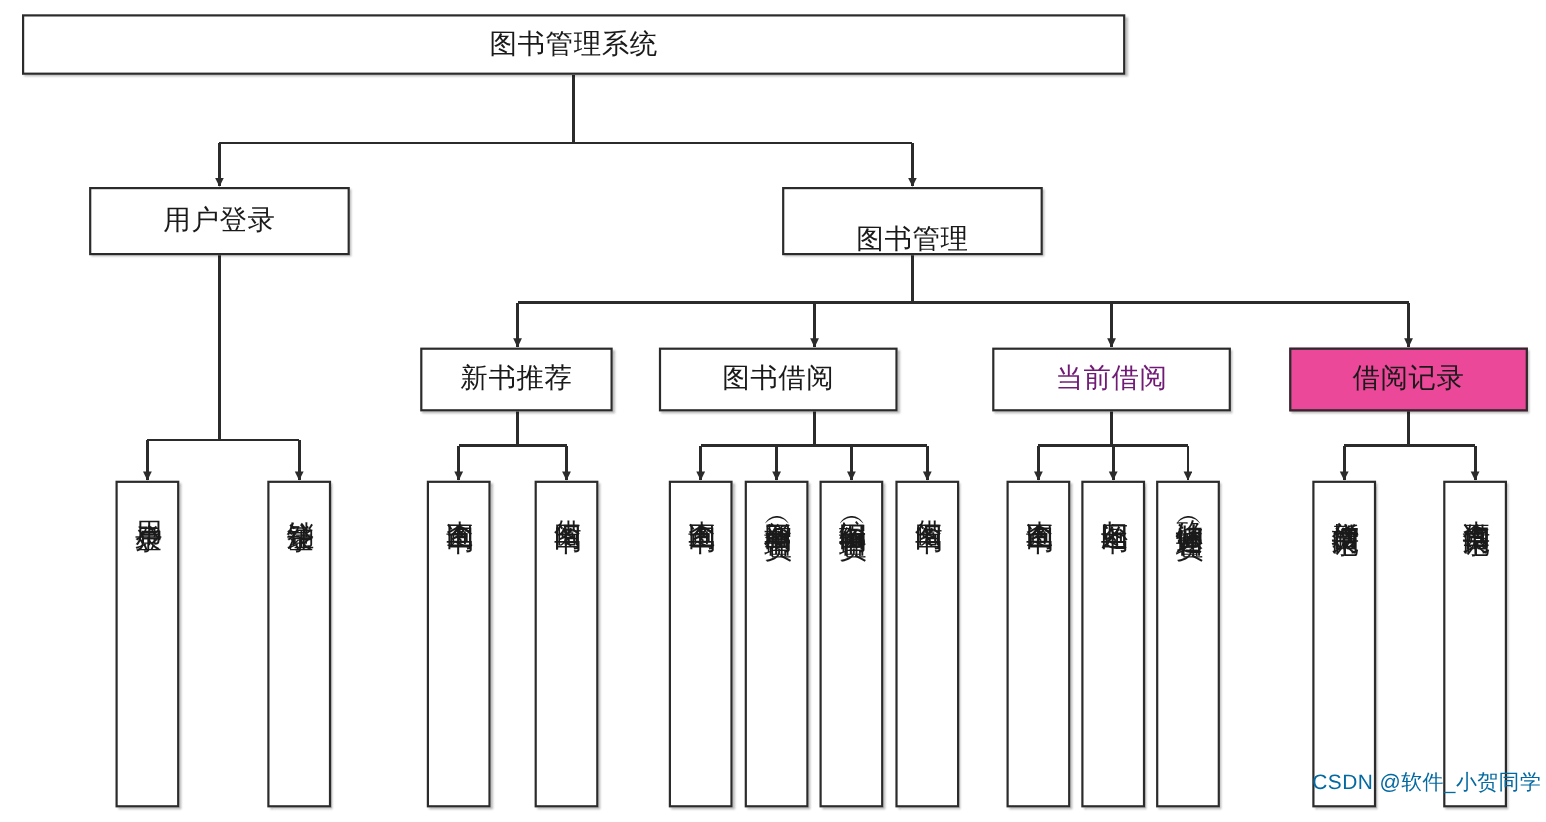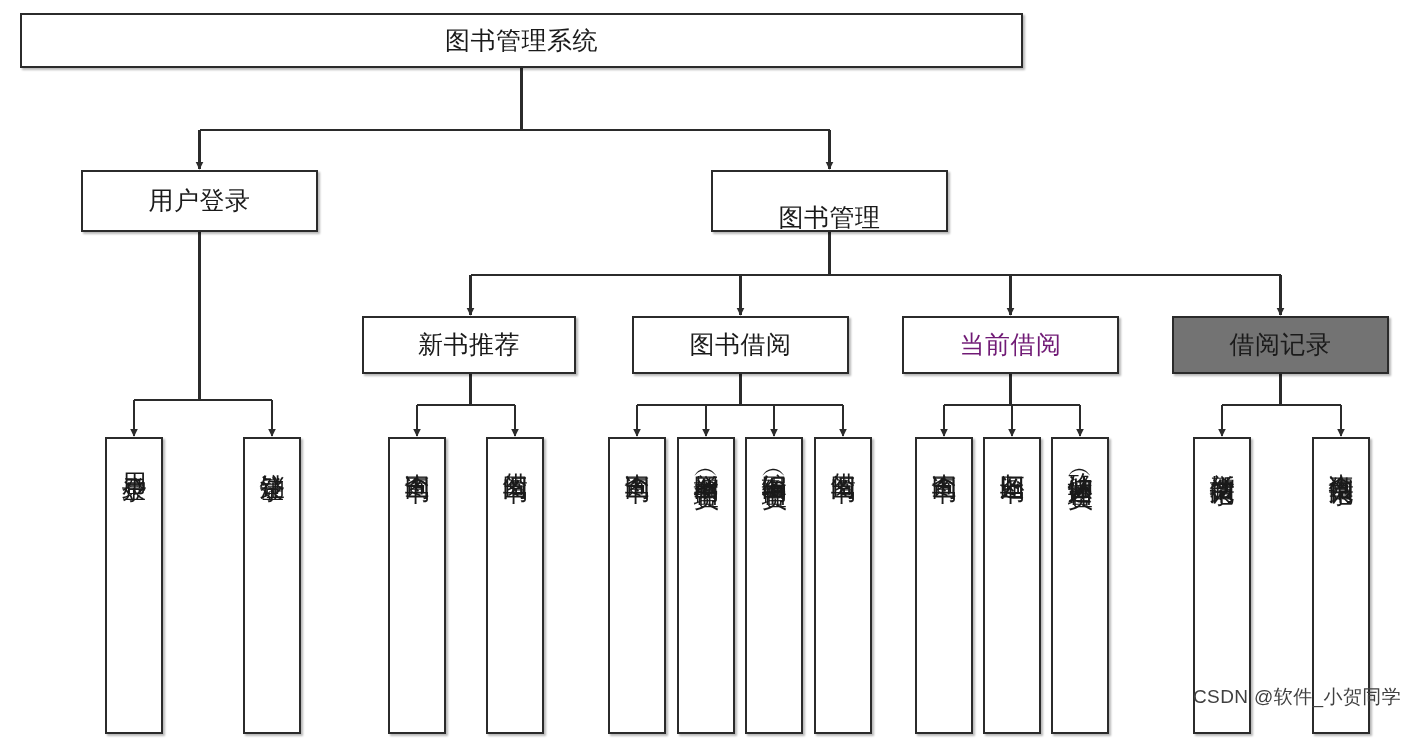--- a/index.html
+++ b/index.html
@@ -118,30 +118,30 @@
   <div id="node-layer">
       <div class="node horizontal" style="left: 20px; top: 13px; width: 1003px; height: 55px; border-color: rgb(43, 43, 43); background: rgb(255, 255, 255);">
         <span class="label" style="color: rgb(26, 26, 26);">图书管理系统</span>
       </div>
       <div class="node horizontal" style="left: 81px; top: 170px; width: 237px; height: 62px; border-color: rgb(43, 43, 43); background: rgb(255, 255, 255);">
         <span class="label" style="color: rgb(26, 26, 26);">用户登录</span>
       </div>
       <div class="node horizontal" style="left: 711px; top: 170px; width: 237px; height: 62px; border-color: rgb(43, 43, 43); background: rgb(255, 255, 255); align-items: flex-end;">
         <span class="label" style="color: rgb(26, 26, 26);">图书管理</span>
       </div>
-      <div class="node horizontal" style="left: 362px; top: 316px; width: 214px; height: 58px; border-color: rgb(43, 43, 43); background: rgb(255, 255, 255);">
+      <div class="node horizontal" style="left: 382px; top: 316px; width: 175px; height: 58px; border-color: rgb(43, 43, 43); background: rgb(255, 255, 255);">
         <span class="label" style="color: rgb(26, 26, 26);">新书推荐</span>
       </div>
-      <div class="node horizontal" style="left: 632px; top: 316px; width: 217px; height: 58px; border-color: rgb(43, 43, 43); background: rgb(255, 255, 255);">
+      <div class="node horizontal" style="left: 599px; top: 316px; width: 217px; height: 58px; border-color: rgb(43, 43, 43); background: rgb(255, 255, 255);">
         <span class="label" style="color: rgb(26, 26, 26);">图书借阅</span>
       </div>
       <div class="node horizontal" style="left: 902px; top: 316px; width: 217px; height: 58px; border-color: rgb(43, 43, 43); background: rgb(255, 255, 255);">
         <span class="label" style="color: #701a75;">当前借阅</span>
       </div>
-      <div class="node horizontal" style="left: 1172px; top: 316px; width: 217px; height: 58px; border-color: rgb(43, 43, 43); background: #737373;">
+      <div class="node horizontal" style="left: 1172px; top: 316px; width: 217px; height: 58px; border-color: rgb(43, 43, 43); background: #ec4899;">
         <span class="label" style="color: rgb(26, 26, 26);">借阅记录</span>
       </div>
       <div class="node vertical" style="left: 105px; top: 437px; width: 58px; height: 297px; border-color: rgb(43, 43, 43); background: rgb(255, 255, 255);">
         <span class="label" style="color: rgb(26, 26, 26);">用户登录</span>
       </div>
       <div class="node vertical" style="left: 243px; top: 437px; width: 58px; height: 297px; border-color: rgb(43, 43, 43); background: rgb(255, 255, 255);">
         <span class="label" style="color: rgb(26, 26, 26);">注销登录</span>
       </div>
       <div class="node vertical" style="left: 388px; top: 437px; width: 58px; height: 297px; border-color: rgb(43, 43, 43); background: rgb(255, 255, 255);">
         <span class="label" style="color: rgb(26, 26, 26);">查询图书</span>
@@ -171,14 +171,14 @@
         <span class="label" style="color: rgb(26, 26, 26);">确认归还（管理员）</span>
       </div>
       <div class="node vertical" style="left: 1193px; top: 437px; width: 58px; height: 297px; border-color: rgb(43, 43, 43); background: rgb(255, 255, 255);">
         <span class="label" style="color: rgb(26, 26, 26);">新增借阅记录</span>
       </div>
       <div class="node vertical" style="left: 1312px; top: 437px; width: 58px; height: 297px; border-color: rgb(43, 43, 43); background: rgb(255, 255, 255);">
         <span class="label" style="color: rgb(26, 26, 26);">查询借阅记录</span>
       </div>
     </div>
 
-  <div class="watermark" style="left: 1193px; top: 684px; color: #404040;">CSDN @软件_小贺同学</div>
+  <div class="watermark" style="left: 1193px; top: 698px; color: #0369a1;">CSDN @软件_小贺同学</div>
 </div>
 
 </body></html>

